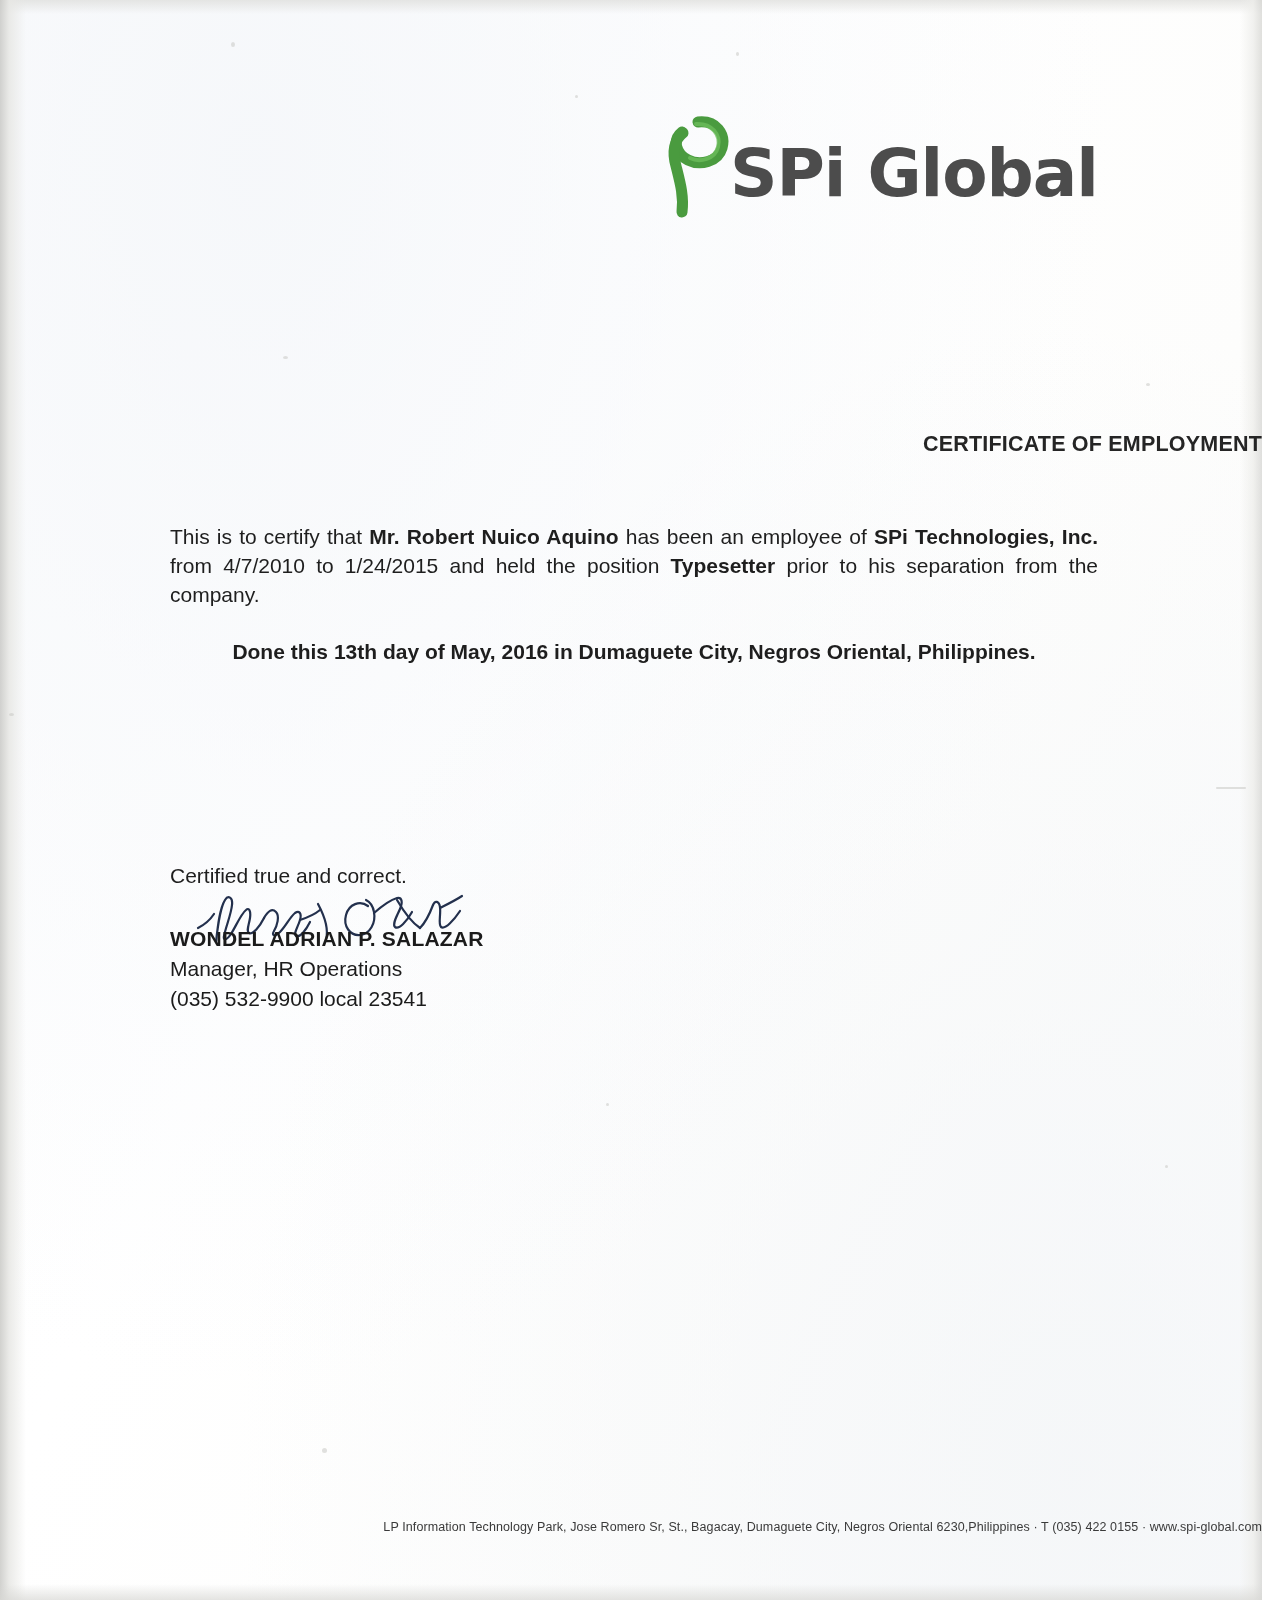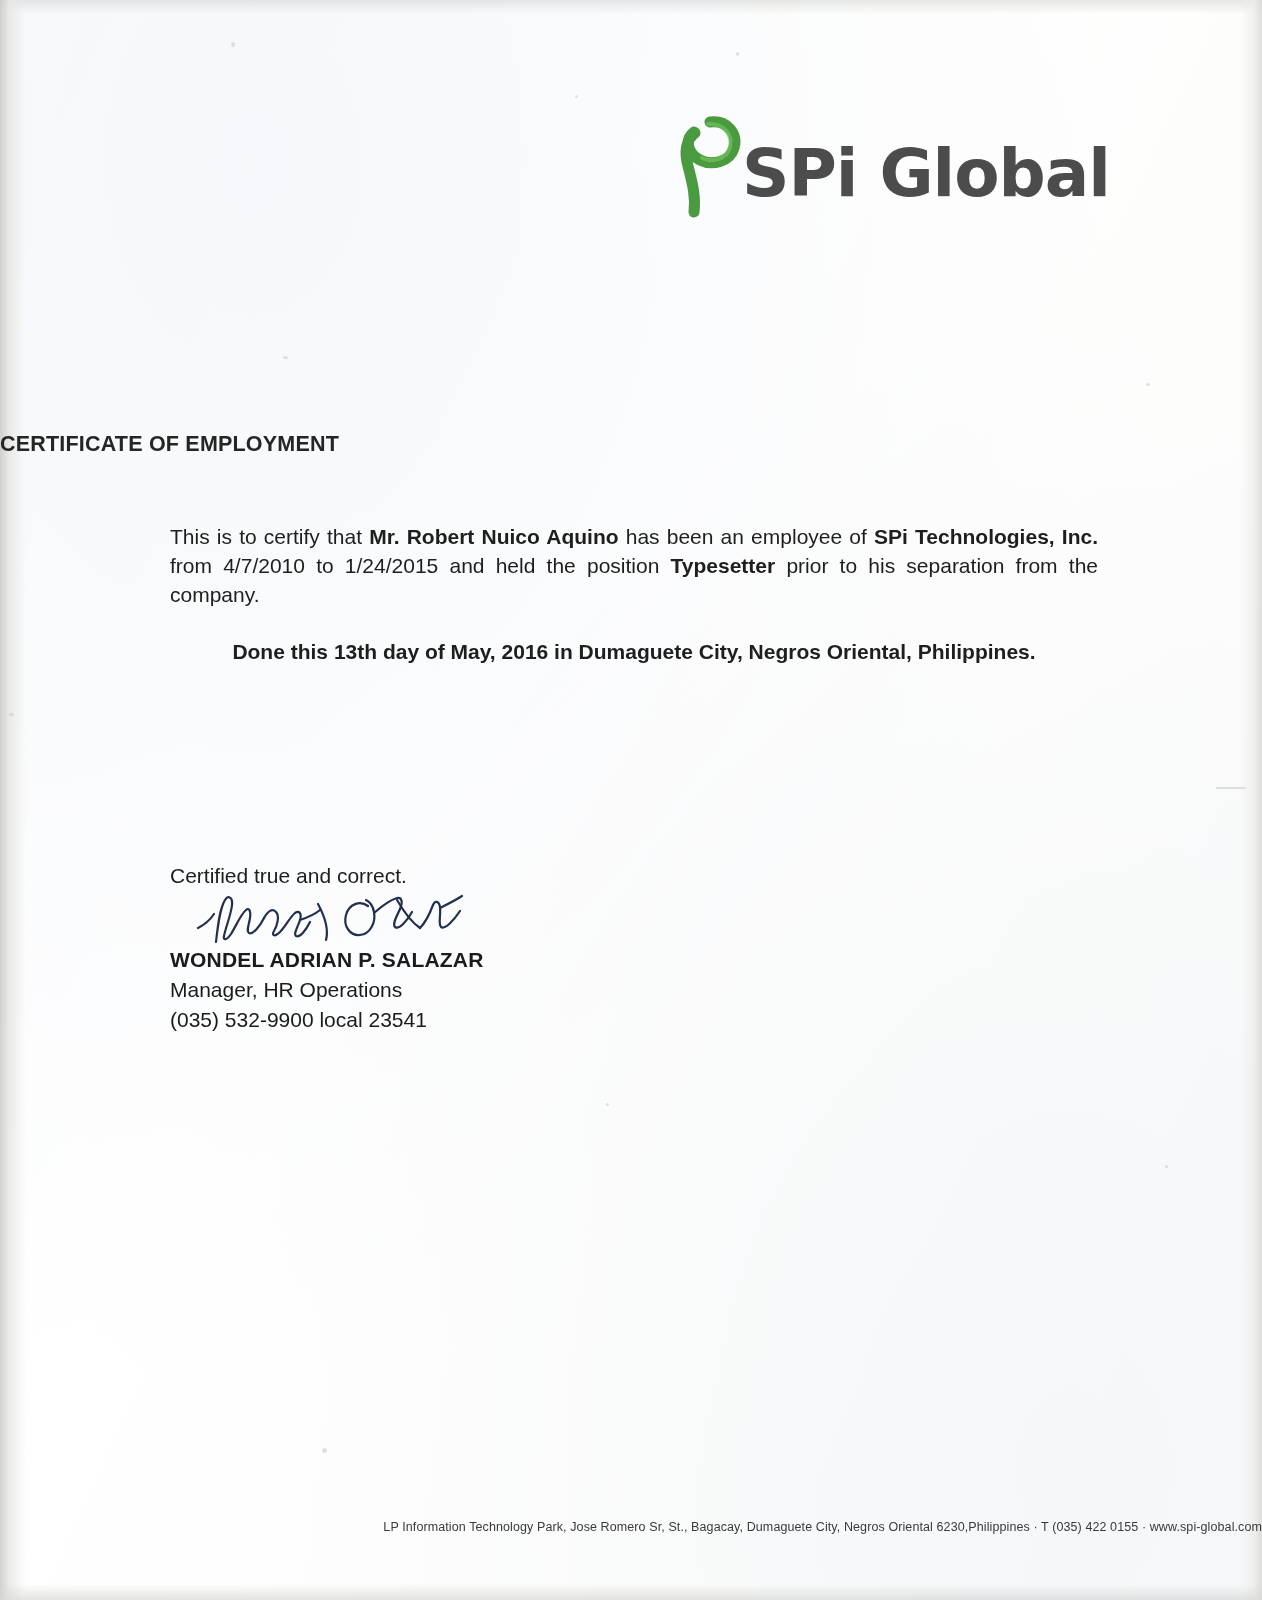--- a/index.html
+++ b/index.html
@@ -58,21 +58,21 @@
     height: 16px;
     background: linear-gradient(0deg, #d8d8d5 0%, rgba(255,255,255,0) 100%);
     opacity: .7;
     pointer-events: none;
   }
 
   
   .logo {
     position: absolute;
     top: 118px;
-    right: 152px;
+    right: 164px;
     display: flex;
     align-items: center;
     gap: 4px;
   }
   .logo-mark {
     width: 78px;
     height: 120px;
     position: relative;
     margin-right: -4px;
     margin-top: -8px;
@@ -86,21 +86,21 @@
     line-height: 1;
     white-space: nowrap;
   }
 
   
   .doc-title {
     position: absolute;
     top: 432px;
     left: 0;
     width: 1262px;
-    text-align: left;
+    text-align: right;
     font-size: 21.5px;
     font-weight: bold;
     color: #252525;
     letter-spacing: .2px;
   }
   .body-block {
     position: absolute;
     left: 170px;
     width: 928px;
     color: #1e1e1e;
@@ -127,21 +127,21 @@
     left: 192px;
     top: 884px;
     width: 300px;
     height: 70px;
   }
   .signature-wrap svg { display: block; }
 
   .signer {
     position: absolute;
     left: 170px;
-    top: 945px;
+    top: 924px;
     font-size: 21px;
     line-height: 30px;
     color: #1b1b1b;
   }
   .signer .name {
     font-weight: bold;
     letter-spacing: .2px;
   }
 
   .footer {

